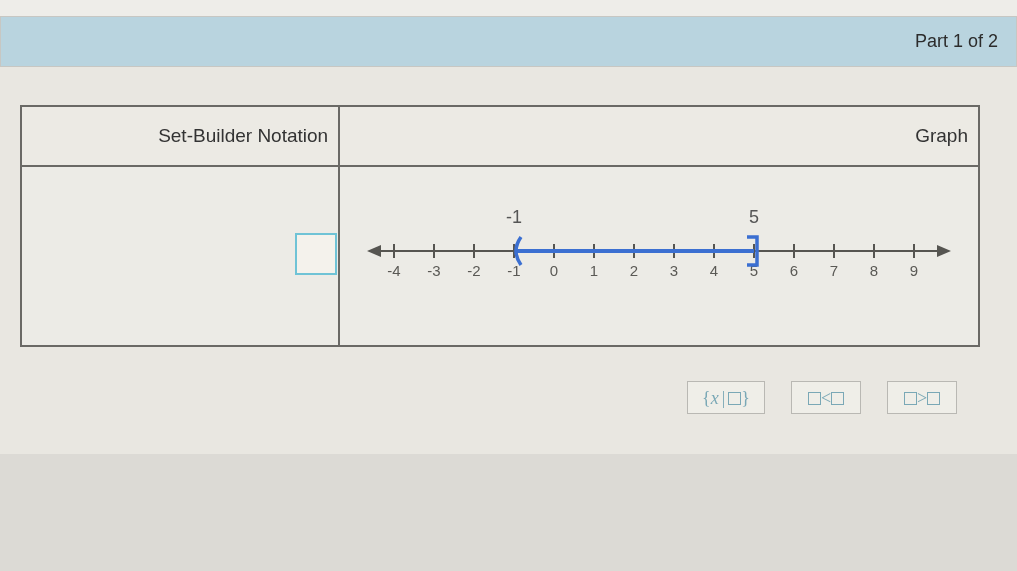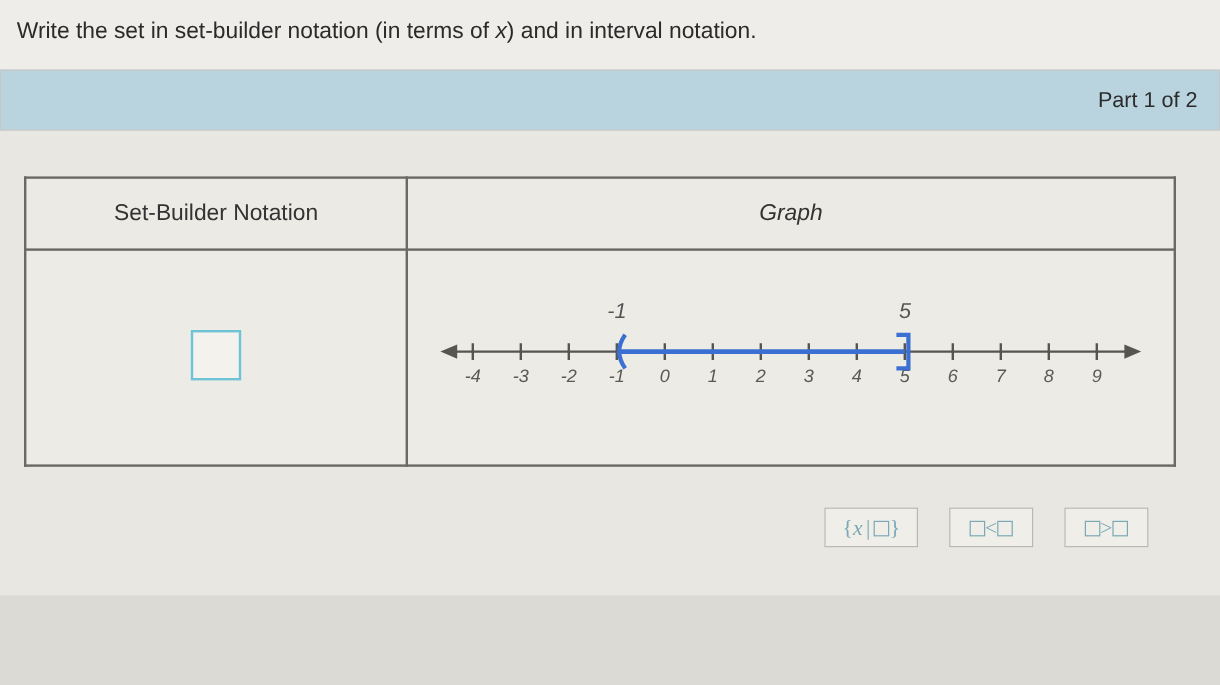--- a/index.html
+++ b/index.html
@@ -35,32 +35,32 @@
     background: #e9e7e1;
     padding: 38px 20px 40px 20px;
   }
   table.main {
     border-collapse: collapse;
     width: 960px;
     background: #ecebe6;
   }
   table.main th, table.main td {
     border: 2px solid #6a6965;
-    text-align: center;
+    text-align: right;
     vertical-align: middle;
   }
   table.main th {
     font-weight: normal;
     font-size: 19px;
     color: #333;
     padding: 18px 10px;
     background: #eceae4;
   }
   .col-sb { width: 320px; }
-  .col-graph { width: 640px; font-style: italic; }
+  .col-graph { width: 640px; }
   td.answer-cell {
     height: 180px;
   }
   .answer-box {
     display: inline-block;
     width: 42px;
     height: 42px;
     border: 2px solid #6fc3d6;
     background: #f4f2ec;
     cursor: text;
@@ -127,23 +127,20 @@
     width: 13px; height: 13px;
     border: 1.5px solid #7aa8b6;
     vertical-align: -1px;
   }
   .pal-btn .bar { display:inline-block; margin: 0 3px; }
 </style>
 </head>
 <body>
 
 <div class="page">
-  <div class="prompt">
-    <span>Write the set in set-builder notation (in terms of </span><em>x</em><span>) and in interval notation.</span>
-  </div>
 
   <div class="part-bar">Part 1 of 2</div>
 
   <div class="work-area">
     <table class="main">
       <tbody>
           <tr>
         <th class="col-sb">Set-Builder Notation</th>
         <th class="col-graph">Graph</th>
       </tr>

